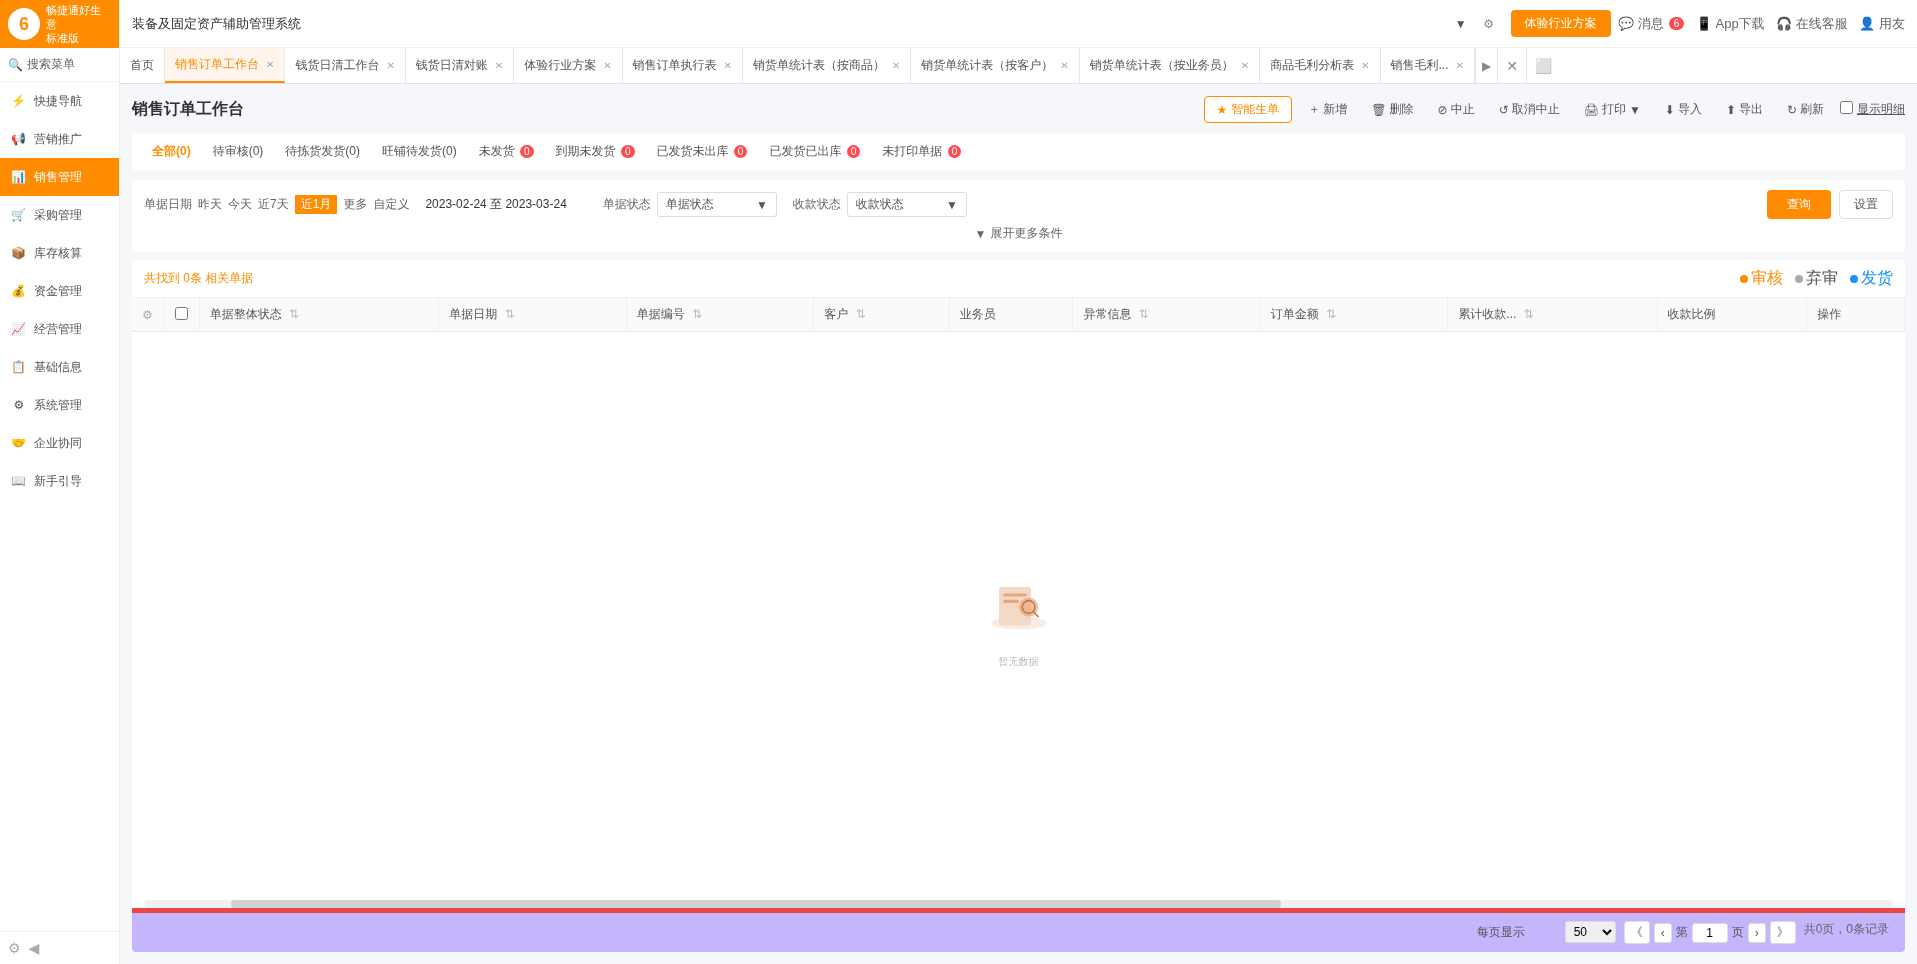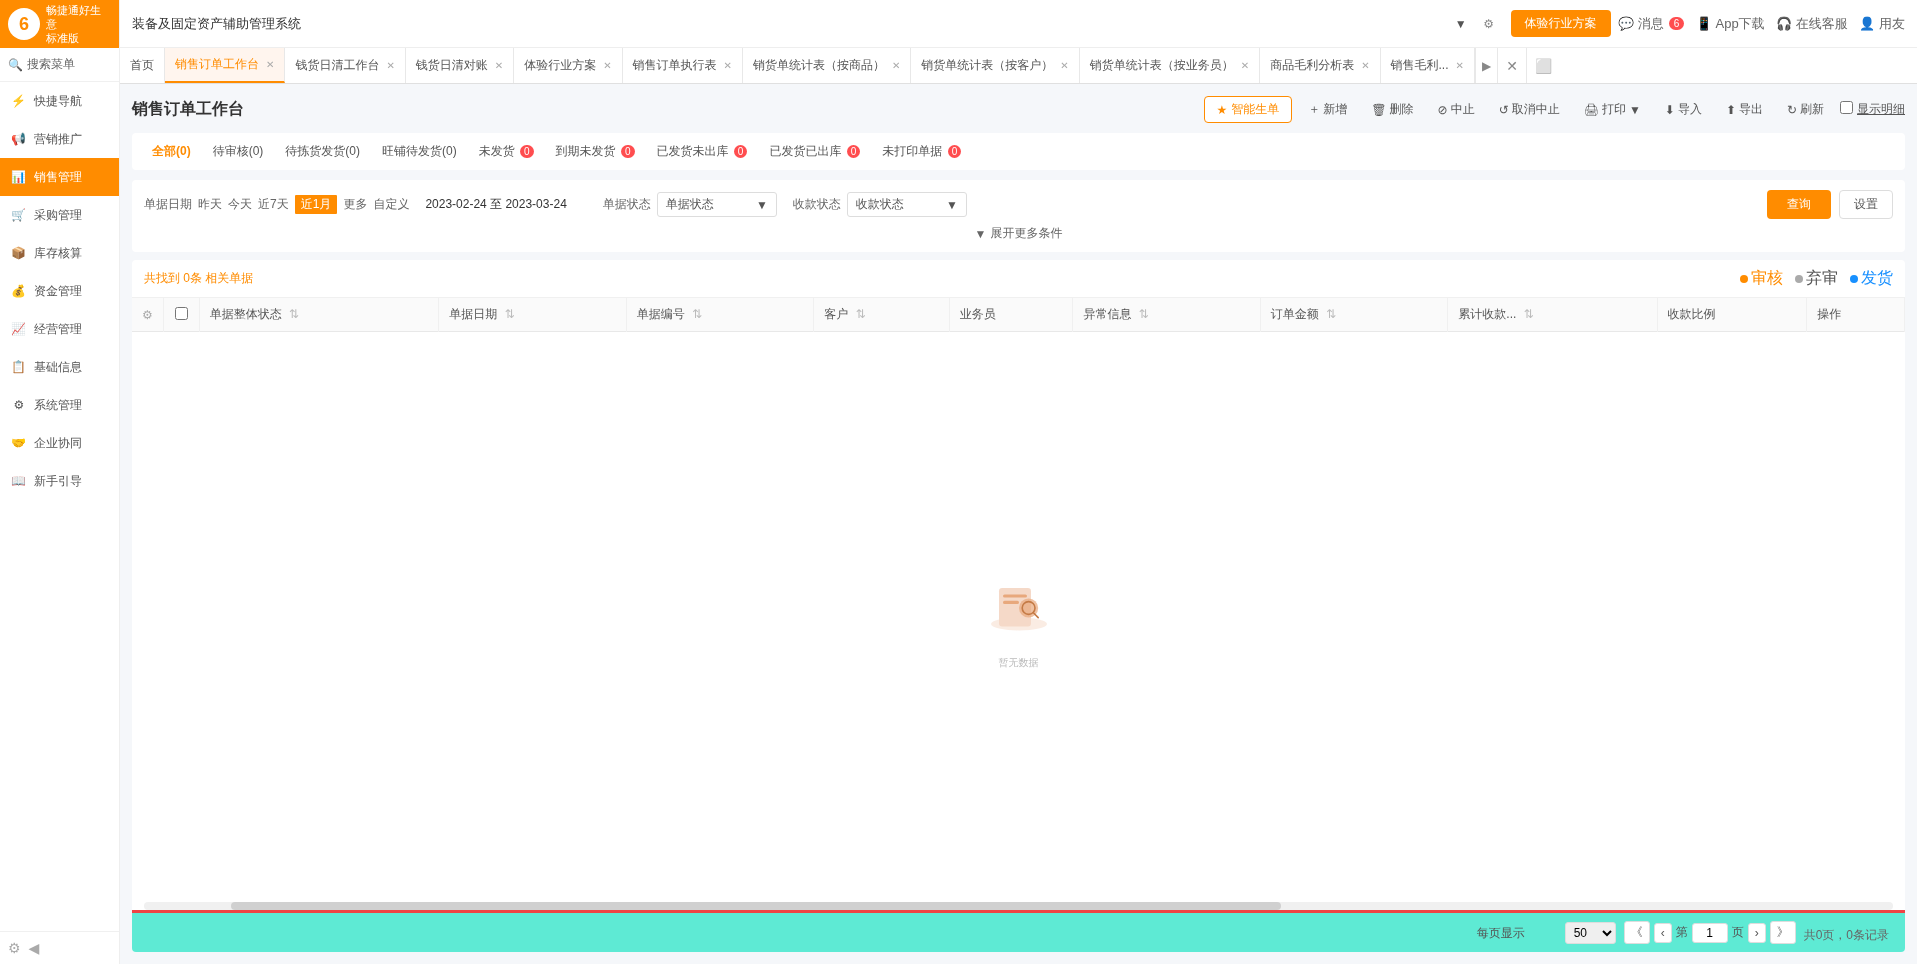--- a/index.html
+++ b/index.html
@@ -84,21 +84,21 @@
     th .sort-icon { color: #bbb; margin-left: 4px; }
     .col-check { width: 36px; text-align: center; }
     .col-setting { width: 30px; text-align: center; color: #aaa; }
 
     
     .empty-state { display: flex; flex-direction: column; align-items: center; justify-content: center; flex: 1; padding: 60px 0; }
     .empty-icon { width: 80px; height: 80px; margin-bottom: 12px; }
     .empty-text { color: #bbb; font-size: 10px; }
 
     
-    .pagination-bar { display: flex; align-items: flex-end; justify-content: flex-end; padding: 8px 16px; border-top: 3px solid #ef4444; gap: 8px; background: #5eead4; }
+    .pagination-bar { display: flex; align-items: flex-start; justify-content: flex-end; padding: 8px 16px; border-top: 5px solid #ef4444; gap: 8px; background: #c4b5fd; }
     .page-size-select { display: flex; align-items: center; gap: 4px; color: #555; font-size: 12px; }
     .page-size-select select { border: 1px solid #ddd; border-radius: 3px; padding: 2px 4px; font-size: 12px; margin-left: 36px; }
     .page-nav { display: flex; align-items: center; gap: 4px; color: #555; }
     .page-nav button { background: #fff; border: 1px solid #ddd; border-radius: 3px; padding: 2px 6px; cursor: pointer; font-size: 12px; color: #555; }
     .page-nav button:disabled { color: #ccc; cursor: not-allowed; }
     .page-input { width: 36px; border: 1px solid #ddd; border-radius: 3px; padding: 2px 4px; text-align: center; font-size: 12px; }
     .page-total { color: #666; font-size: 12px; }
 
     .scrollbar-area { height: 8px; background: #f0f0f0; margin: 0 12px; border-radius: 4px; overflow: hidden; }
     .scrollbar-thumb { width: 60%; height: 100%; background: #d0d0d0; border-radius: 4px; margin-left: 5%; }

